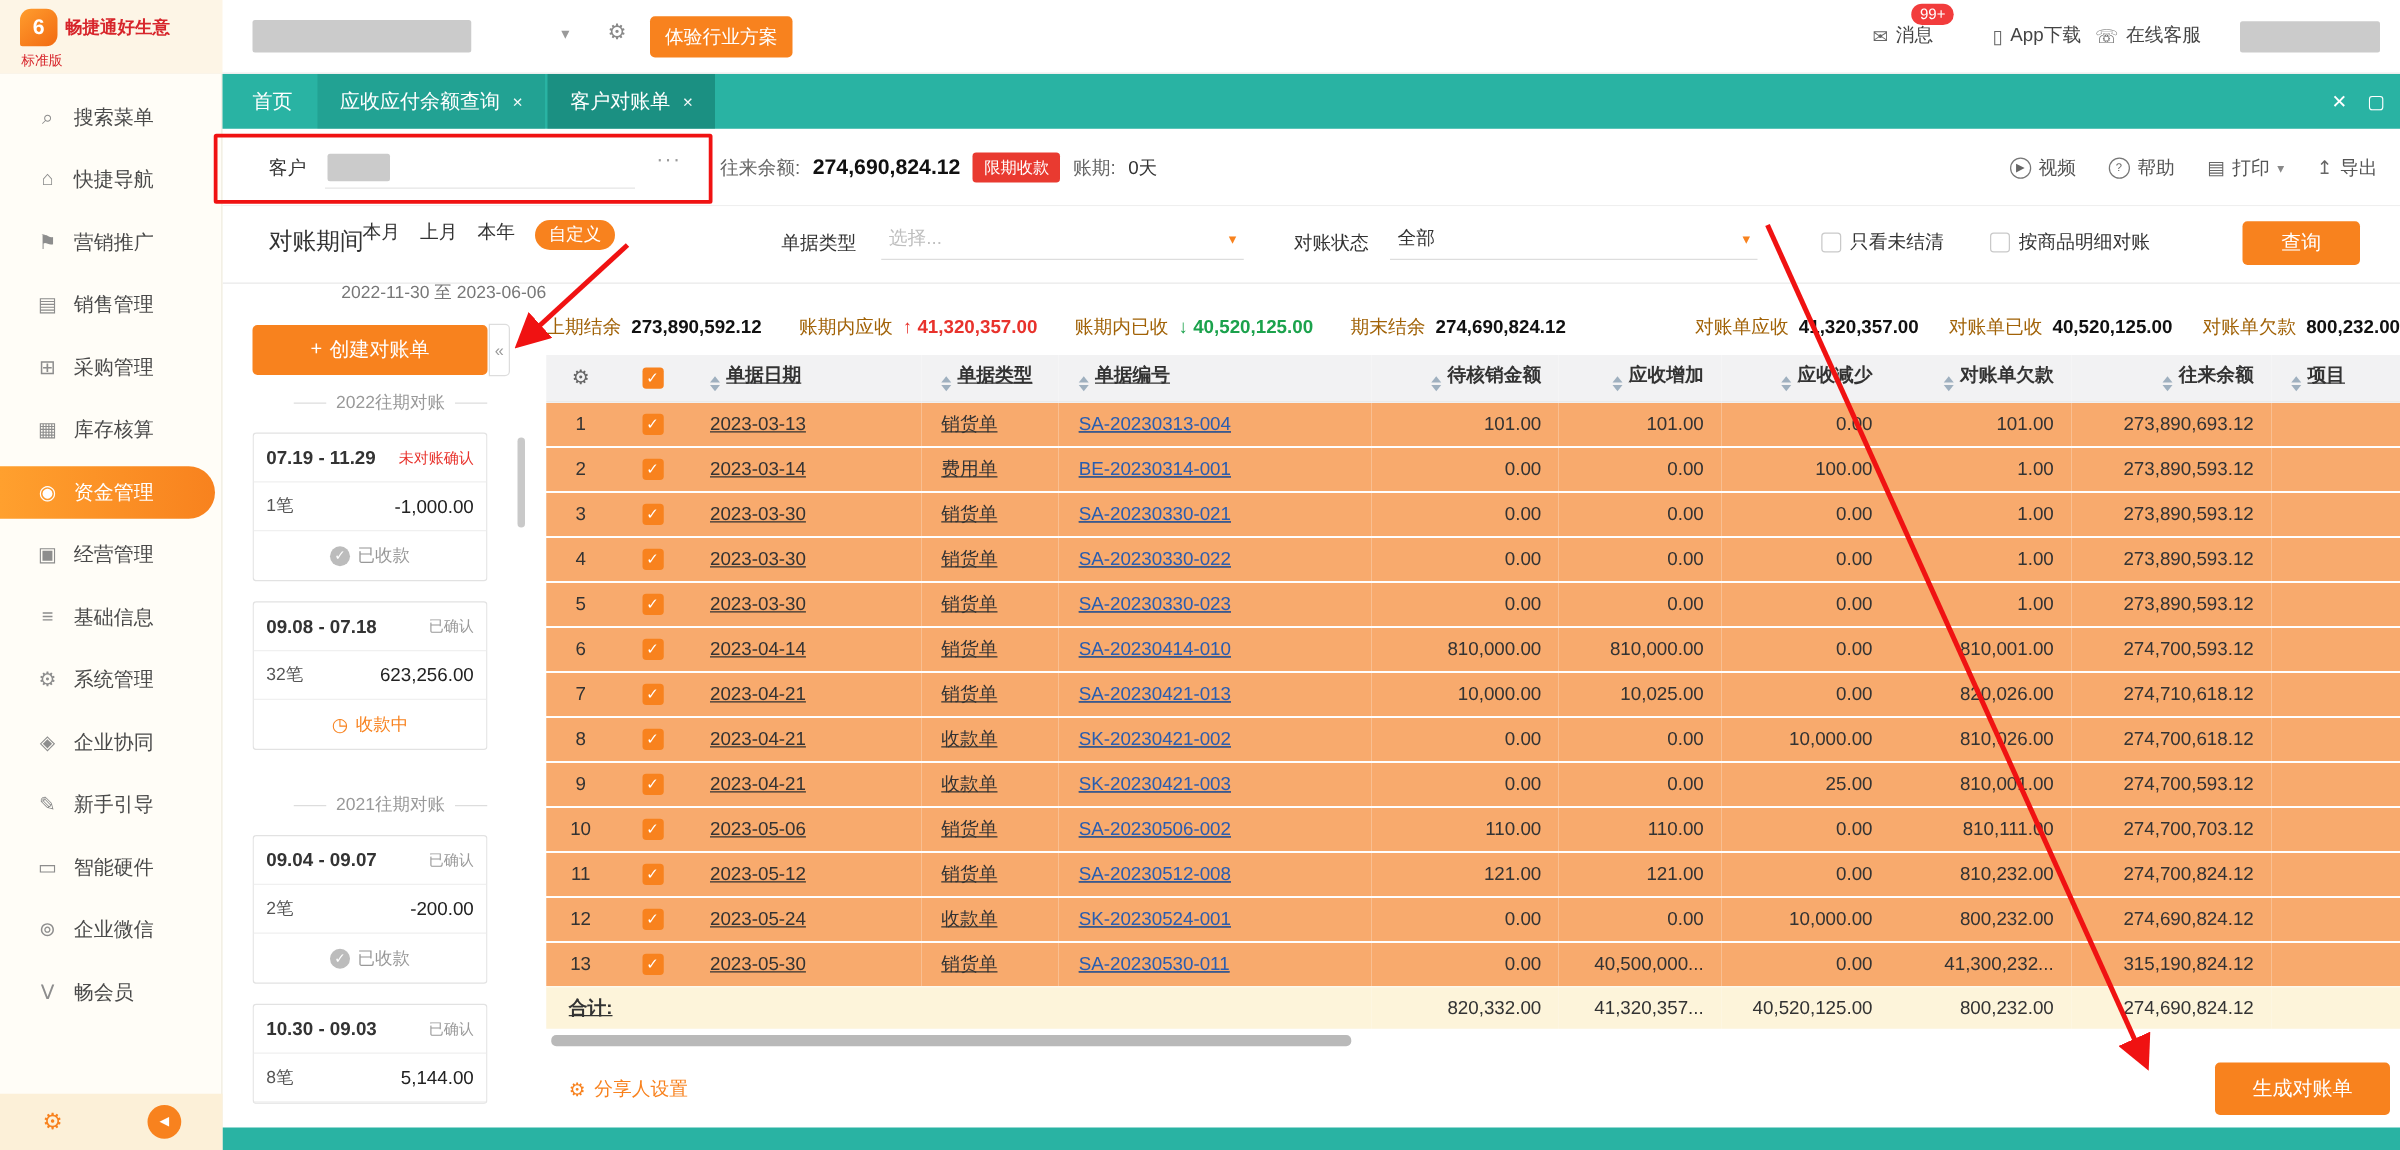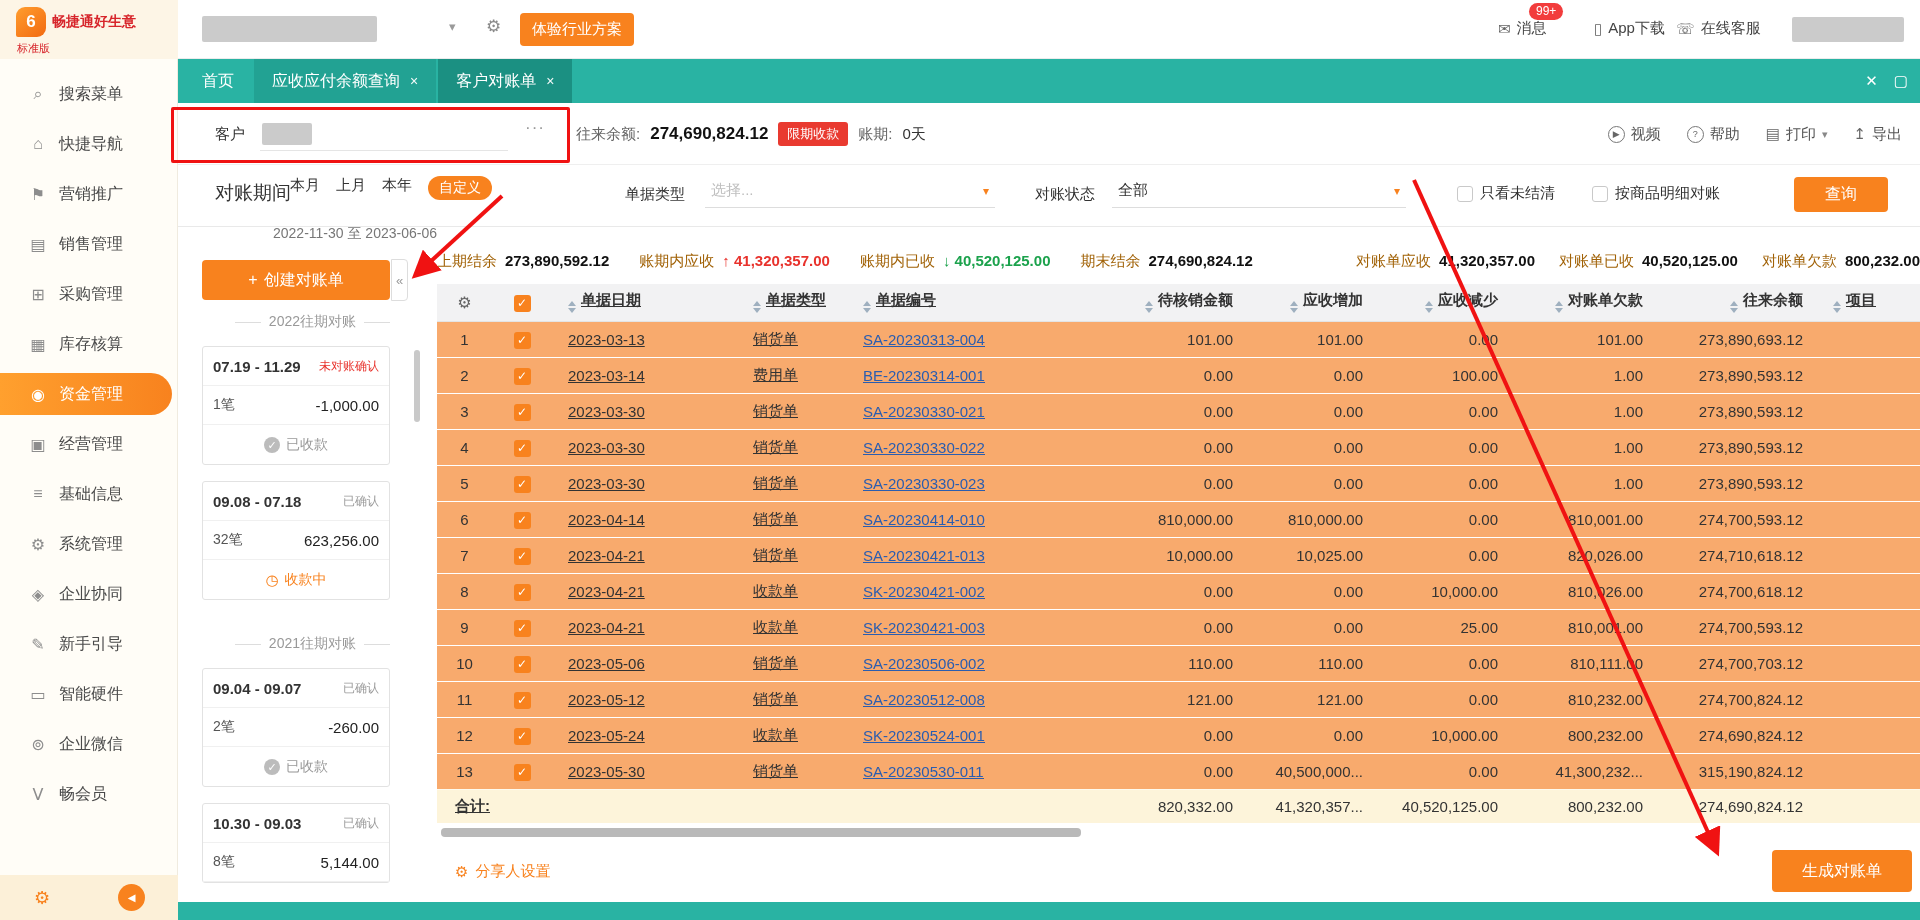--- a/index.html
+++ b/index.html
@@ -367,21 +367,21 @@
       <div class="pg-title">
         <span>2021往期对账</span>
       </div>
       <div class="pcard">
         <div class="prow r1">
           <span class="range">09.04 - 09.07</span>
           <span class="pstatus gray">已确认</span>
         </div>
         <div class="prow r2">
           <span class="pcount">2笔</span>
-          <span class="pamount">-260.00</span>
+          <span class="pamount">-200.00</span>
         </div>
         <div class="prow r3 done">
           <span class="st-done">✓</span>
           <span class="pstate">已收款</span>
         </div>
       </div>
       <div class="pcard">
         <div class="prow r1">
           <span class="range">10.30 - 09.03</span>
           <span class="pstatus gray">已确认</span>

